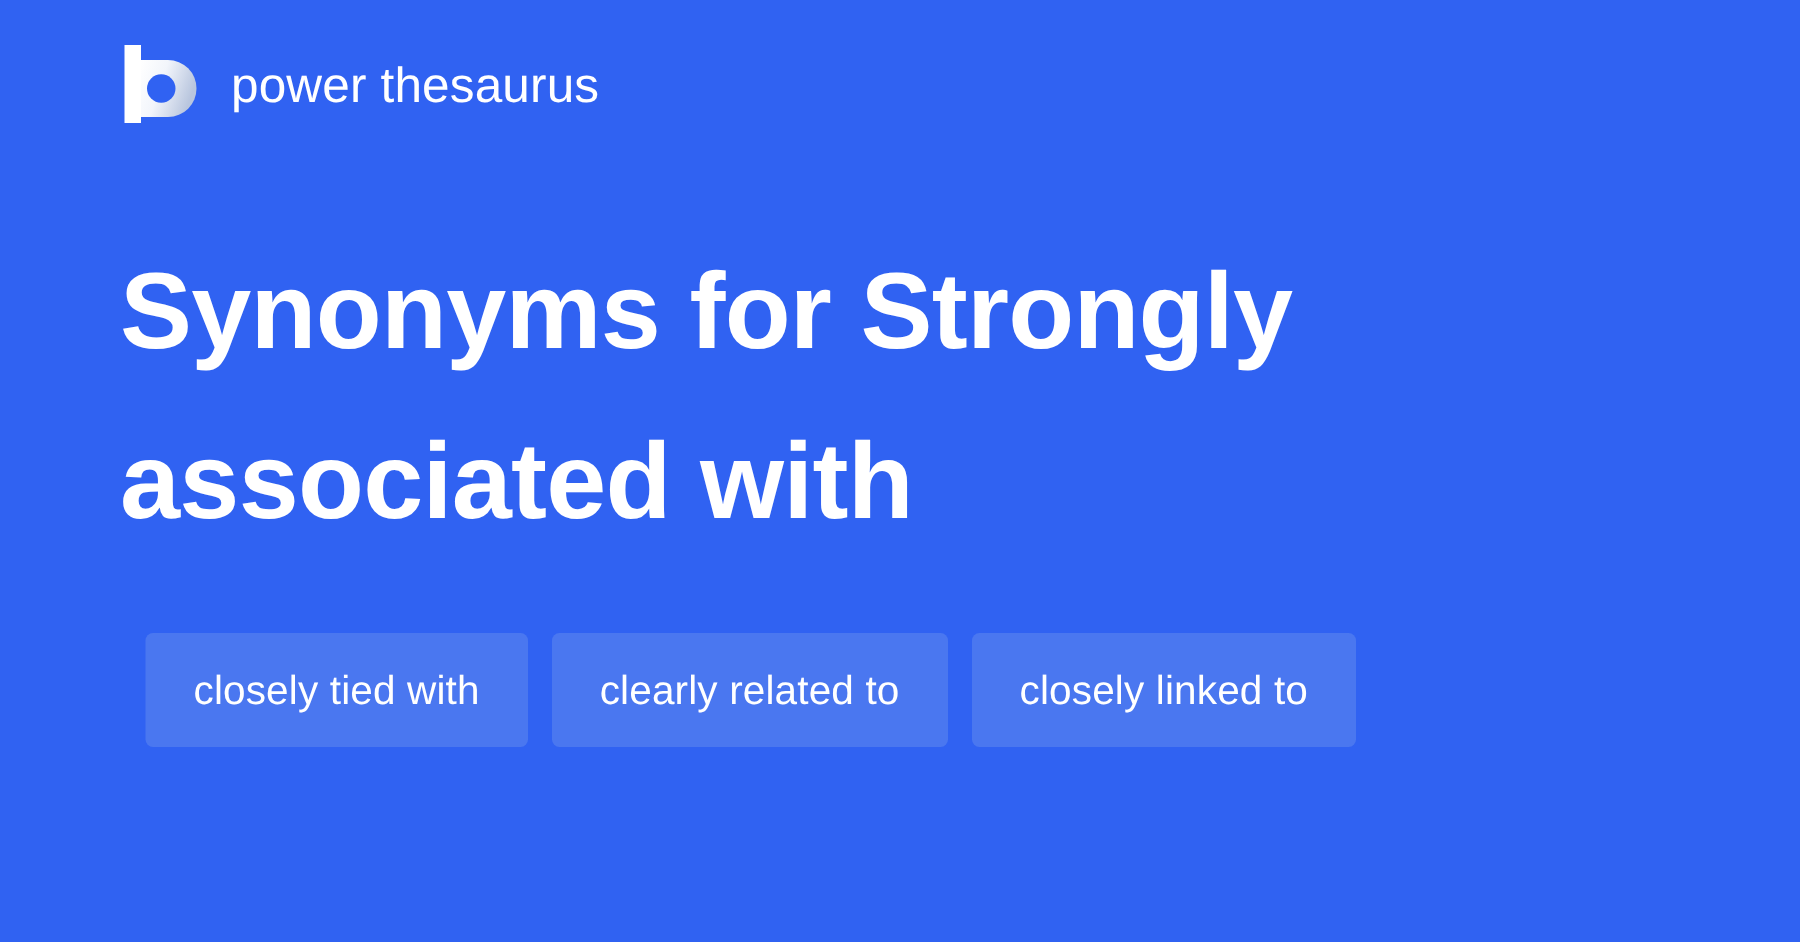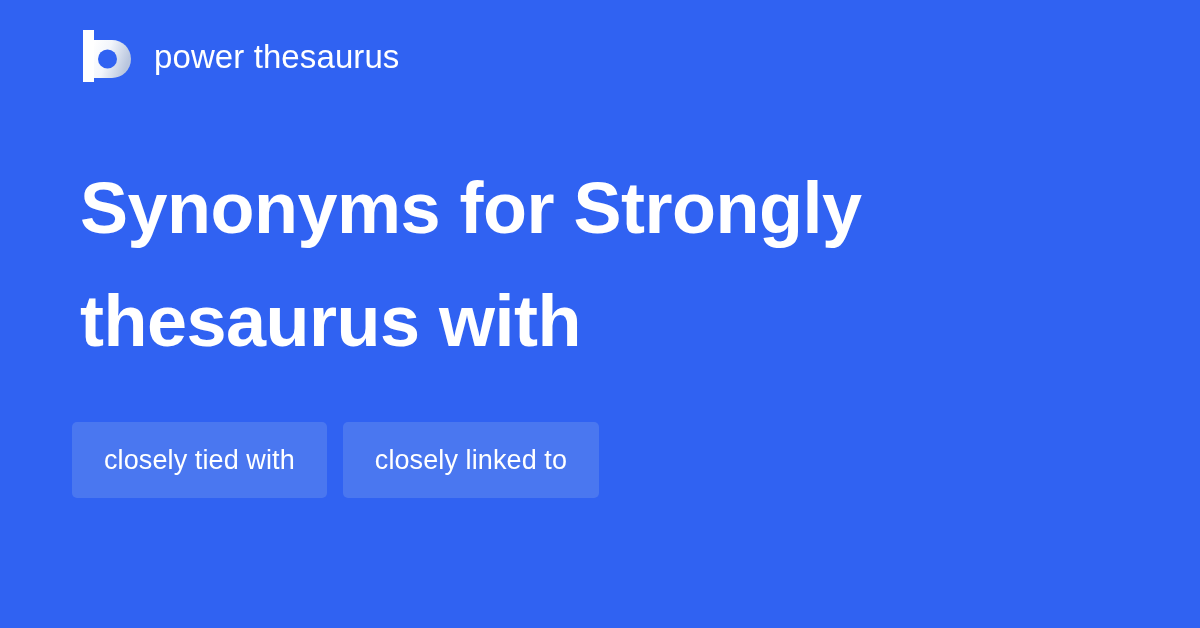--- a/index.html
+++ b/index.html
@@ -72,21 +72,21 @@
   }
   .headline .hl-line {
     display: block;
     white-space: nowrap;
     margin-top: 29px;
   }
 
   
   .chips {
     position: absolute;
-    left: 72px;
+    left: 97px;
     top: 422px;
     width: 1060px;
     display: flex;
     flex-wrap: wrap;
     gap: 20px 16px;
     align-content: flex-start;
   }
 
   .chip {
     height: 76px;
@@ -127,21 +127,22 @@
         <path d="M14 12 H32 A19 19 0 0 1 32 50 H14 Z" fill="url(#bowlGrad)"></path>
 
         <circle cx="27.5" cy="31" r="9.5" fill="#3062f2"></circle>
       </svg>
     </span>
     <span class="brand-name">power thesaurus</span>
   </div>
 
   <h1 class="headline">
     <span class="hl-line">Synonyms for Strongly</span>
-    <span class="hl-line">thesaurus with</span>
+    <span class="hl-line">associated with</span>
   </h1>
 
   <div class="chips">
     <div class="chip">closely tied with</div>
+    <div class="chip">clearly related to</div>
     <div class="chip">closely linked to</div>
   </div>
 
 </div>
 
 </body></html>

